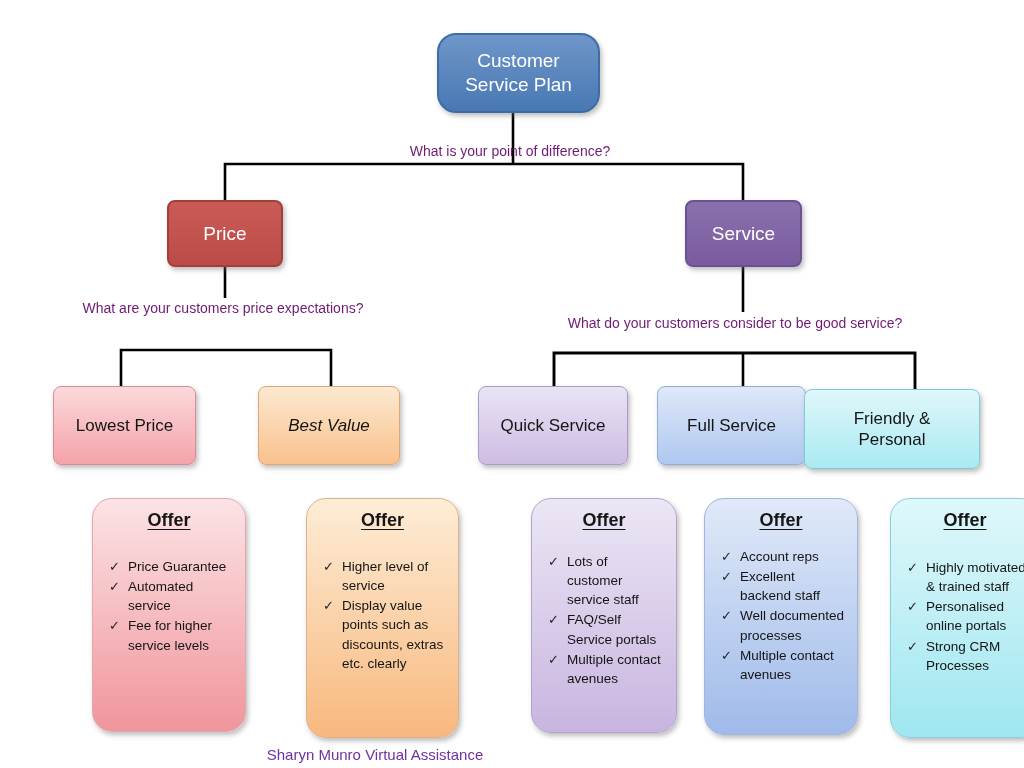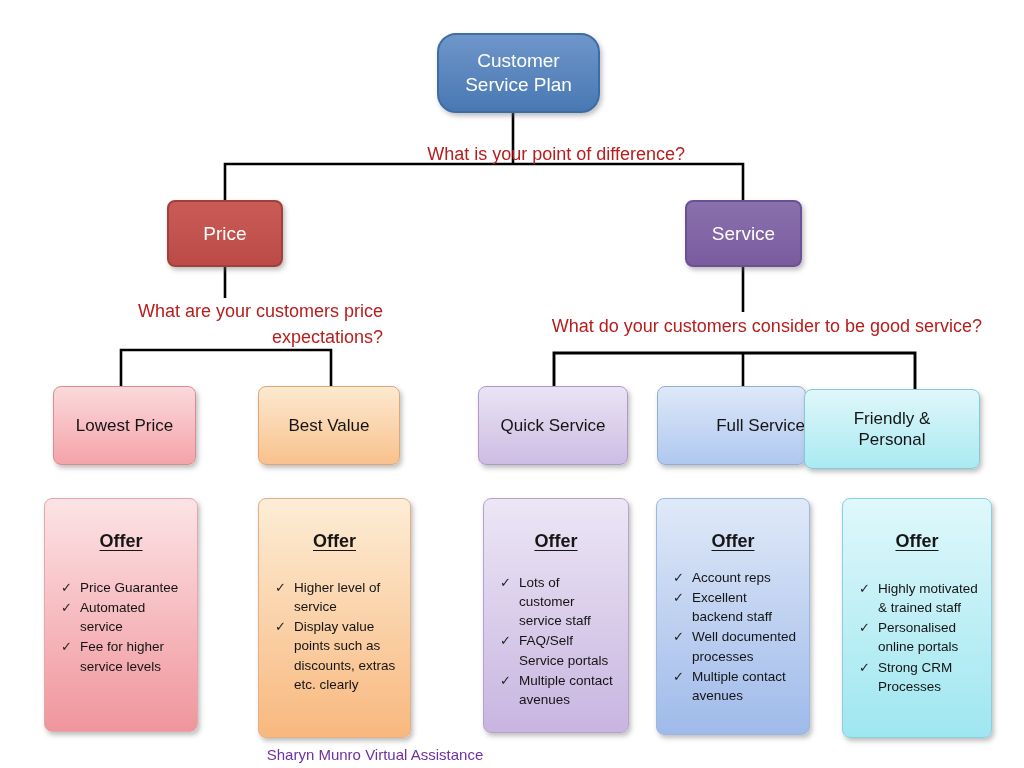--- a/index.html
+++ b/index.html
@@ -11,28 +11,28 @@
   .node{
     position:absolute;z-index:2;display:flex;align-items:center;justify-content:center;
     text-align:center;border-radius:8px;box-shadow:2px 3px 5px rgba(110,110,110,.45);
     line-height:1.25;
   }
   .node.top{background:linear-gradient(180deg,#6E96C9 0%,#4878B3 100%);border:2px solid #3D6DA6;color:#fff;font-size:19px;border-radius:17px;}
   .node.price{background:linear-gradient(180deg,#C95B55 0%,#BC4B48 100%);border:2px solid #A13F3C;color:#fff;font-size:19px;}
   .node.service{background:linear-gradient(180deg,#8A70AD 0%,#7A5C9E 100%);border:2px solid #6A5191;color:#fff;font-size:19px;}
   .node.opt{font-size:17px;color:#141414;}
   .opt.lowest{background:linear-gradient(180deg,#FBD9DB 0%,#F4A3AA 100%);border:1.5px solid #D98C93;}
-  .opt.best{background:linear-gradient(180deg,#FCE9D0 0%,#F9C18D 100%);border:1.5px solid #DCA877;}
+  .opt.best{background:linear-gradient(180deg,#FCE9D0 0%,#F9C18D 100%);border:1.5px solid #DCA877;font-style:italic;}
   .opt.quick{background:linear-gradient(180deg,#EAE3F4 0%,#CDBDE3 100%);border:1.5px solid #AC9BC9;}
-  .opt.full{background:linear-gradient(180deg,#DEE8F8 0%,#AFC8F0 100%);border:1.5px solid #93ADD6;justify-content:flex-end;}
+  .opt.full{background:linear-gradient(180deg,#DEE8F8 0%,#AFC8F0 100%);border:1.5px solid #93ADD6;}
   .opt.friendly{background:linear-gradient(180deg,#DFF7FA 0%,#A9EAF2 100%);border:1.5px solid #85C8D6;}
-  .question{position:absolute;z-index:2;text-align:right;font-size:18px;color:#b91c1c;line-height:1.45;}
+  .question{position:absolute;z-index:2;text-align:center;font-size:14px;color:#701a75;line-height:1.45;}
   .offer{
-    position:absolute;z-index:2;border-radius:8px;box-shadow:2px 3px 5px rgba(110,110,110,.45);
-    padding:32px 8px 8px 8px;box-sizing:border-box;
+    position:absolute;z-index:2;border-radius:20px;box-shadow:2px 3px 5px rgba(110,110,110,.45);
+    padding:11px 8px 8px 8px;box-sizing:border-box;margin-left:48px;
   }
   .offer.o-pink{background:linear-gradient(180deg,#FCE3E5 0%,#F0959C 100%);border:1.5px solid #E3A8AC;}
   .offer.o-orange{background:linear-gradient(180deg,#FDEDD6 0%,#F8B87E 100%);border:1.5px solid #E0B088;}
   .offer.o-purple{background:linear-gradient(180deg,#ECE6F5 0%,#C8B5E0 100%);border:1.5px solid #B5A3CC;}
   .offer.o-blue{background:linear-gradient(180deg,#E0E9F8 0%,#9FBAEA 100%);border:1.5px solid #9FB6DE;}
   .offer.o-cyan{background:linear-gradient(180deg,#DFF8FB 0%,#9FE6F0 100%);border:1.5px solid #8ACFDB;}
   .offer h3{
     margin:0;text-align:center;font-size:18px;font-weight:bold;color:#161616;
     text-decoration:underline;text-underline-offset:3px;
   }

